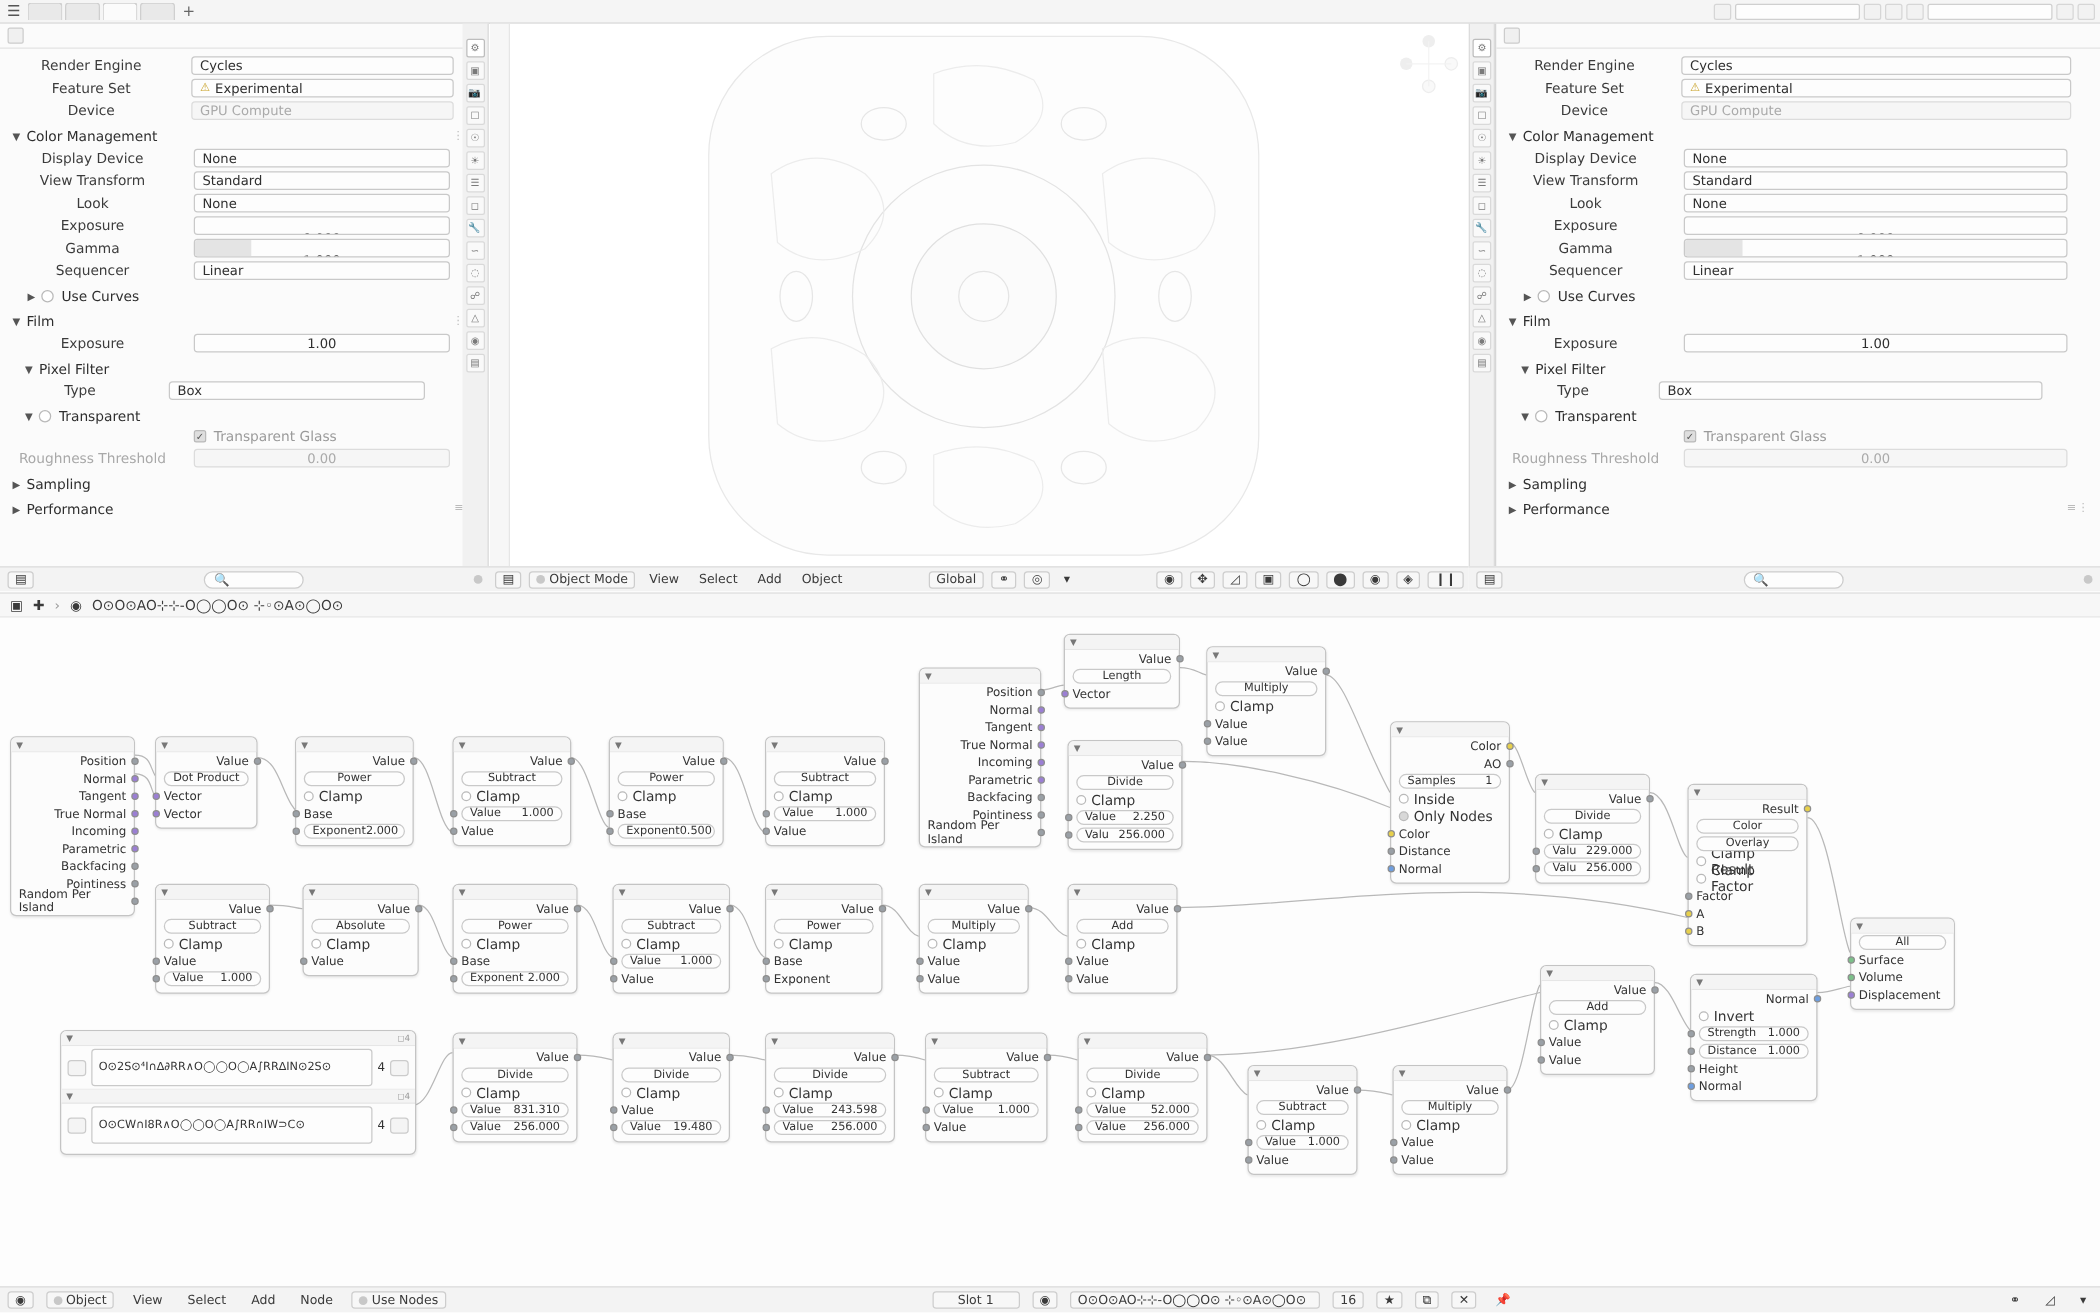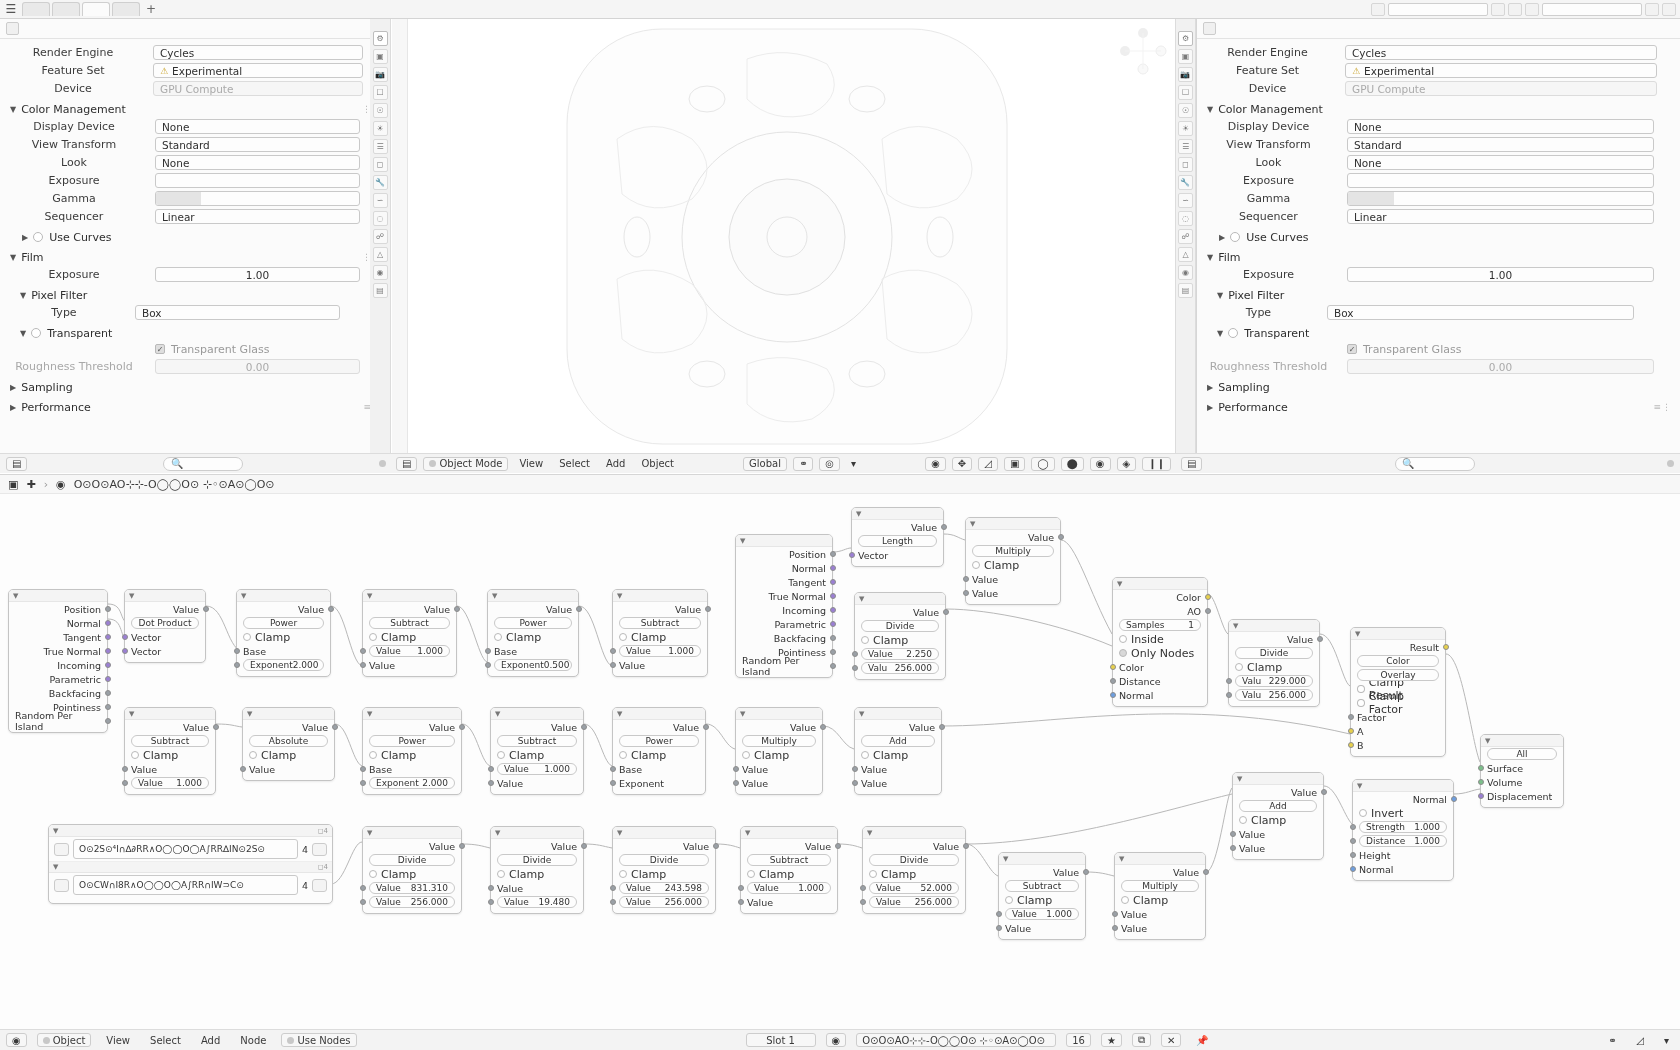--- a/index.html
+++ b/index.html
@@ -180,21 +180,21 @@
   .s-yellow { background:#e7d04c; }
   .s-purple { background:#9b7fd4; }
   .s-green { background:#7cc08a; }
   .s-blue { background:#6d9ee0; }
 
   svg.links { position:absolute; left:0; top:0; width:1680px; height:530px; pointer-events:none; }
   svg.links path { fill:none; stroke:#b8b8b8; stroke-width:1; }
 
   .imgnode-row { display:flex; align-items:center; gap:4px; padding:2px 5px; }
   .imgbtn { width:15px; height:13px; border:1px solid #cbcbcb; background:#f4f4f4; border-radius:3px; }
-  .imgname { flex:1; height:20px; border:1px solid #c9c9c9; border-radius:3px; background:#fdfdfd;
+  .imgname { flex:1; height:30px; border:1px solid #c9c9c9; border-radius:3px; background:#fdfdfd;
              font-size:9px; display:flex; align-items:center; padding:0 5px; overflow:hidden; white-space:nowrap; }
 </style>
 </head>
 <body>
 
 <div class="topbar">
   <div class="hamb">☰</div>
   <div class="wstab"></div>
   <div class="wstab"></div>
   <div class="wstab active"></div>

